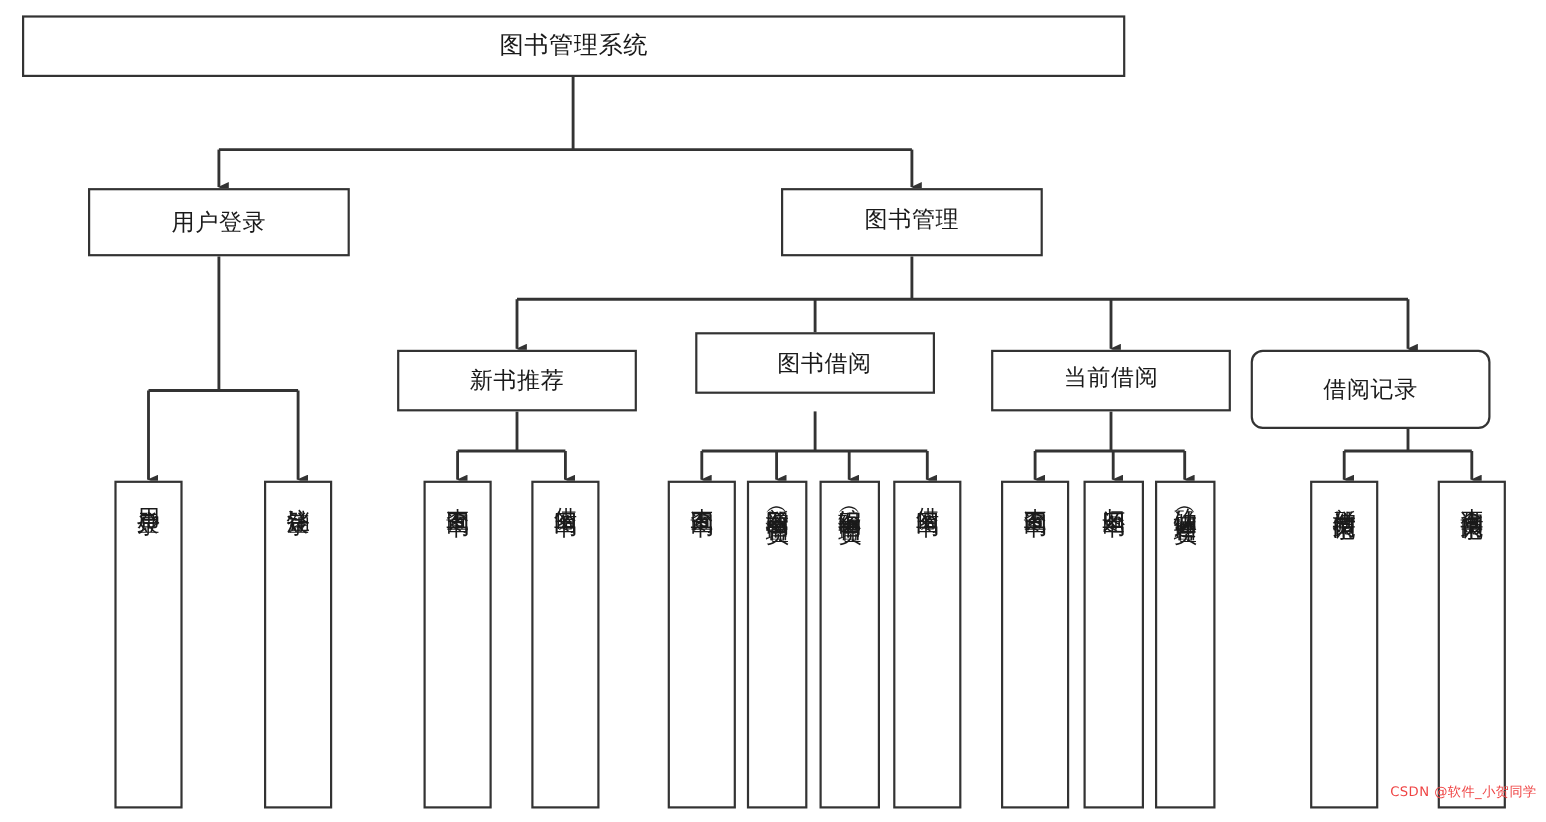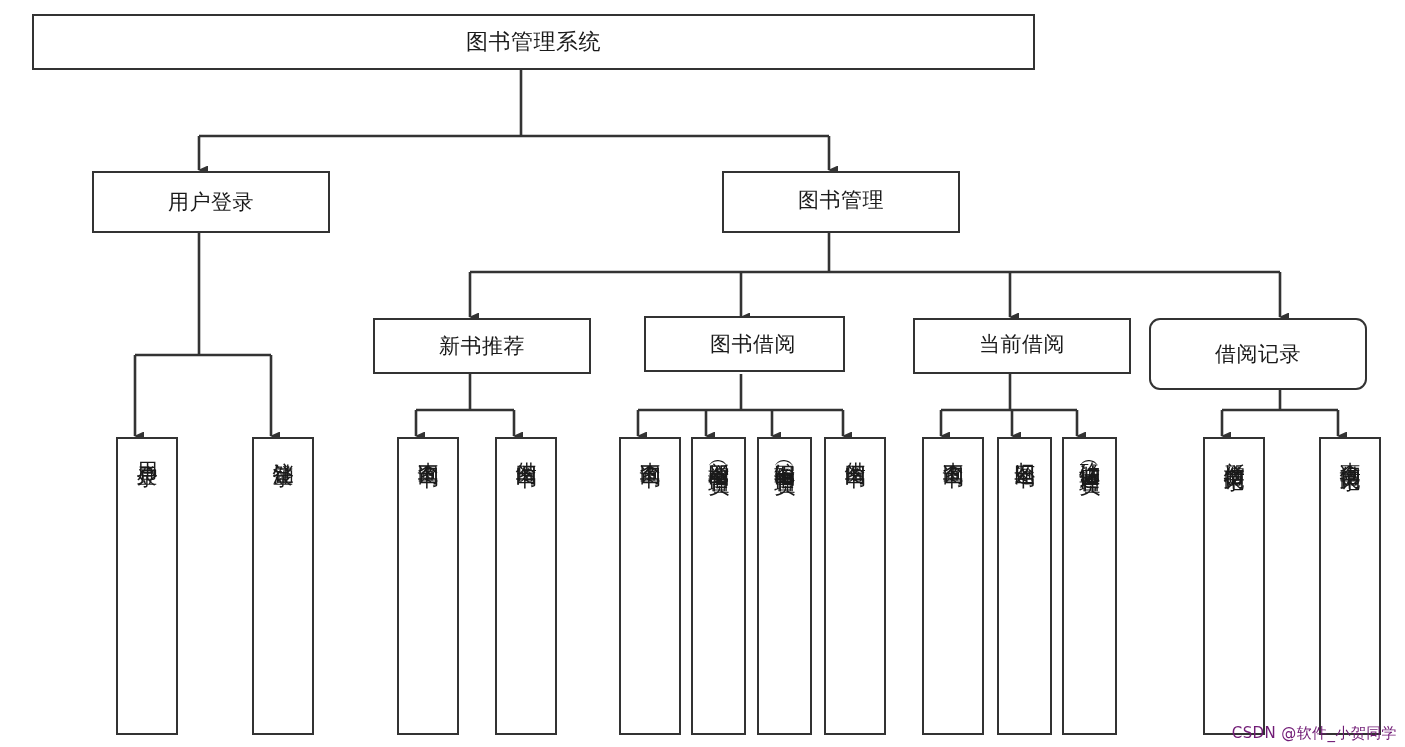--- a/index.html
+++ b/index.html
@@ -28,21 +28,20 @@
   .node {
     position: absolute;
     box-sizing: border-box;
     background: #ffffff;
     border: 2px solid #333333;
     display: flex;
     align-items: center;
     justify-content: center;
     color: #1a1a1a;
     z-index: 2;
-    margin-left: 12px;
   }
   .node-label {
     display: block;
     text-align: center;
     line-height: 1.18;
     white-space: nowrap;
   }
   .node.horizontal .node-label {
     font-size: 21px;
     letter-spacing: 0.5px;
@@ -59,23 +58,23 @@
     writing-mode: vertical-rl;
     text-orientation: upright;
     font-size: 21px;
     line-height: 1.06;
     letter-spacing: 2px;
     white-space: nowrap;
   }
   #watermark {
     position: absolute;
     right: 8px;
-    bottom: 4px;
-    font-size: 15px;
-    color: #701a75;
+    bottom: 18px;
+    font-size: 12px;
+    color: #ef4444;
     letter-spacing: 0.4px;
     z-index: 5;
     white-space: nowrap;
     font-family: "DejaVu Sans", "Liberation Sans", sans-serif;
   }
 </style>
 </head>
 <body>
 
 <div id="diagram-root">
@@ -129,21 +128,21 @@
       </div>
       <div class="node horizontal" style="left: 80px; top: 171px; width: 238px; height: 62px;">
         <span class="node-label">用户登录</span>
       </div>
       <div class="node horizontal" style="left: 710px; top: 171px; width: 238px; height: 62px; font-family: Liberation Mono, monospace;">
         <span class="node-label">图书管理</span>
       </div>
       <div class="node horizontal" style="left: 361px; top: 318px; width: 218px; height: 56px;">
         <span class="node-label">新书推荐</span>
       </div>
-      <div class="node horizontal" style="left: 632px; top: 316px; width: 201px; height: 56px; padding-left: 17px;">
+      <div class="node horizontal" style="left: 632px; top: 302px; width: 218px; height: 56px; padding-left: 17px;">
         <span class="node-label">图书借阅</span>
       </div>
       <div class="node horizontal" style="left: 901px; top: 318px; width: 218px; height: 56px; font-family: Liberation Mono, monospace;">
         <span class="node-label">当前借阅</span>
       </div>
       <div class="node horizontal" style="left: 1137px; top: 318px; width: 218px; height: 72px; border-radius: 11px;">
         <span class="node-label">借阅记录</span>
       </div>
       <div class="node vertical" style="left: 104px; top: 437px; width: 62px; height: 298px;">
         <span class="node-label">用户登录</span>

